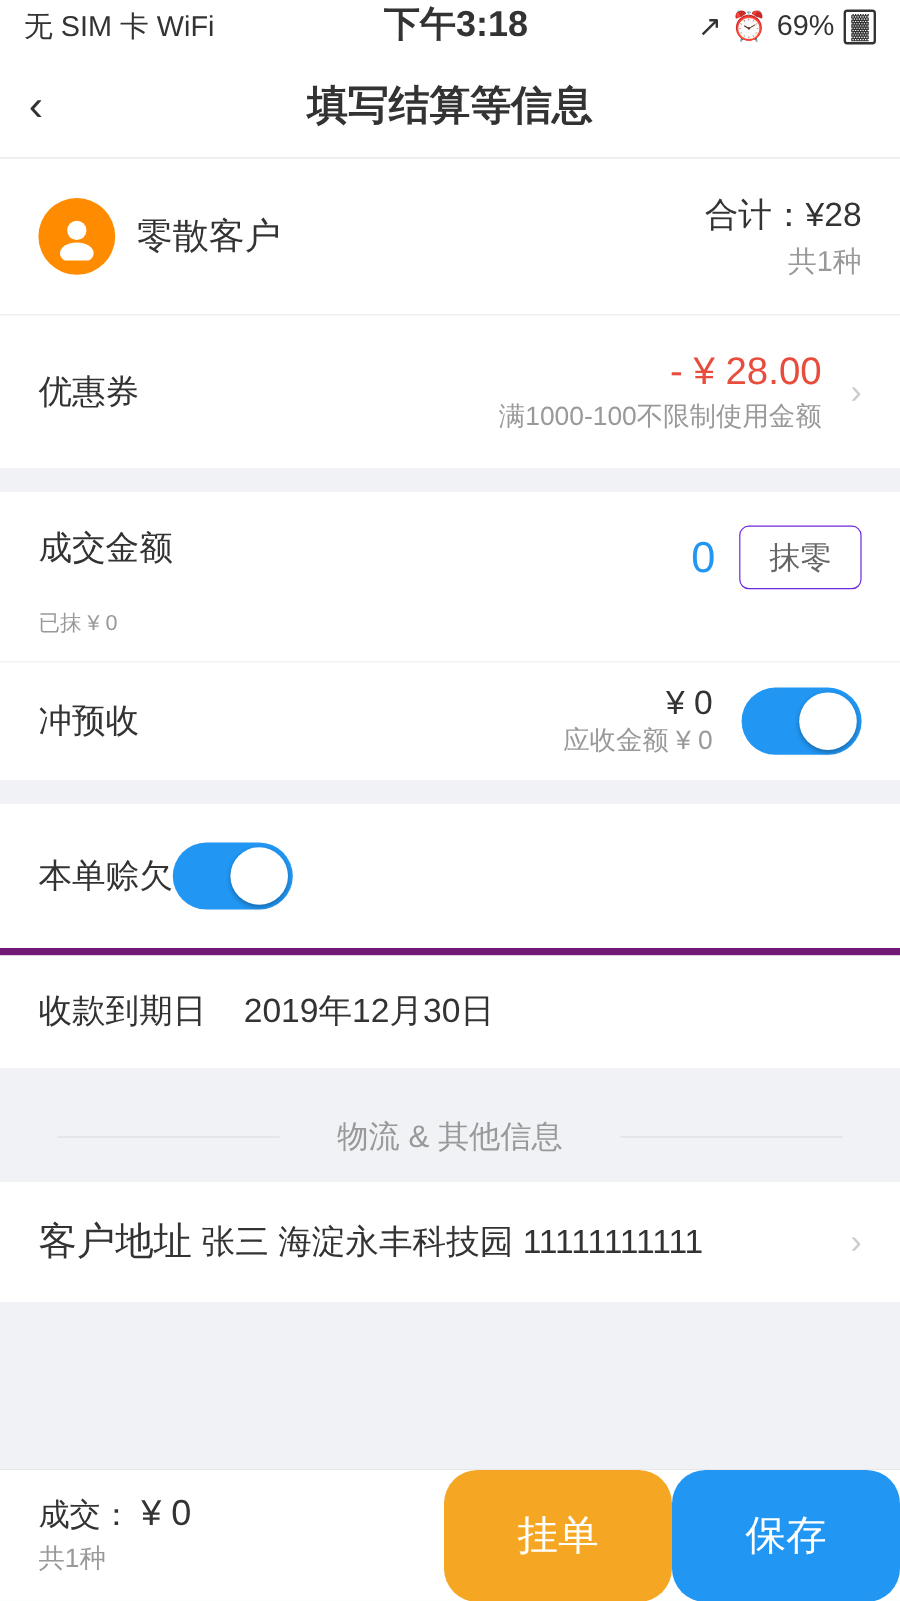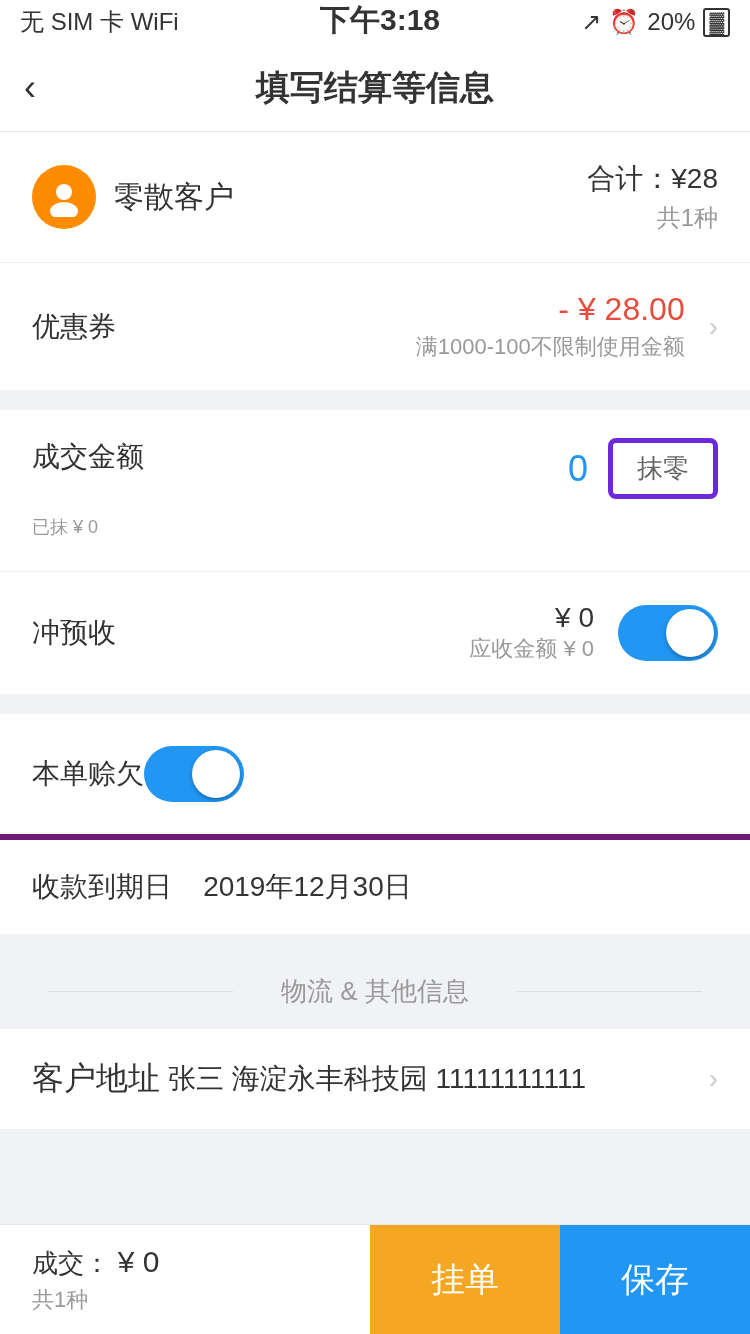--- a/index.html
+++ b/index.html
@@ -156,43 +156,42 @@
       gap: 20px;
     }
     .amount-value {
       font-size: 36px;
       color: #2196f3;
       font-weight: 500;
       min-width: 40px;
       text-align: right;
     }
     .round-btn {
-      border: 5px solid #6d28d9;
+      border: 1px solid #6d28d9;
       border-radius: 8px;
       padding: 8px 24px;
       font-size: 26px;
       color: #666;
       background: #fff;
       cursor: pointer;
     }
     .amount-sub {
       font-size: 18px;
       color: #999;
       text-align: left;
       padding: 0 32px 20px 32px;
     }
 
     
     .pre-collect-row {
       display: flex;
       align-items: center;
       justify-content: space-between;
-      padding: 30px 32px;
+      padding: 18px 32px;
       border-top: 1px solid #f0f0f0;
-      margin-top: 12px;
     }
     .pre-collect-right {
       display: flex;
       align-items: center;
       gap: 24px;
     }
     .pre-collect-text {
       text-align: right;
     }
     .pre-collect-amount {
@@ -326,36 +325,37 @@
     .footer-btn {
       width: 190px;
       height: 110px;
       display: flex;
       align-items: center;
       justify-content: center;
       font-size: 34px;
       font-weight: 500;
       color: #fff;
       cursor: pointer;
+      border-radius: 28px;
     }
     .btn-hang { background: #f5a623; }
     .btn-save { background: #2196f3; }
   </style>
 </head>
 <body>
 
 <div class="status-bar">
   <div class="status-left">
     <span>无 SIM 卡  WiFi</span>
   </div>
   <div class="status-center">下午3:18</div>
   <div class="status-right">
     <span>↗</span>
     <span>⏰</span>
-    <span>20%</span>
+    <span>69%</span>
     <span style="border:2px solid #333; border-radius:3px; padding:1px 4px; font-size:20px;">▓</span>
   </div>
 </div>
 
 <div class="nav-bar">
   <span class="nav-back">‹</span>
   <span class="nav-title">填写结算等信息</span>
 </div>
 
 <div class="content">

